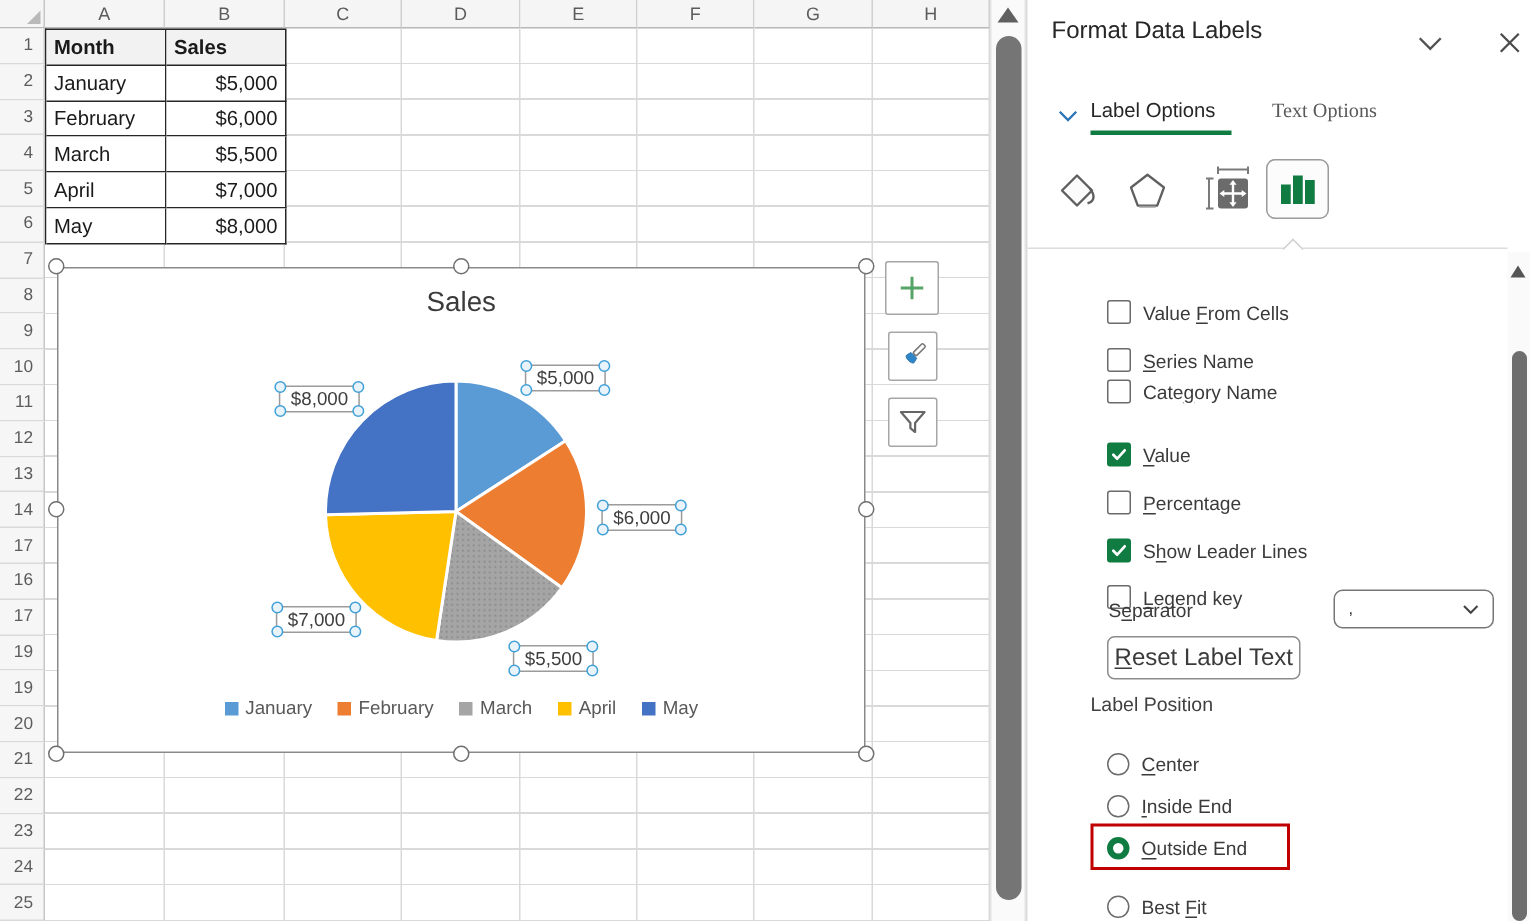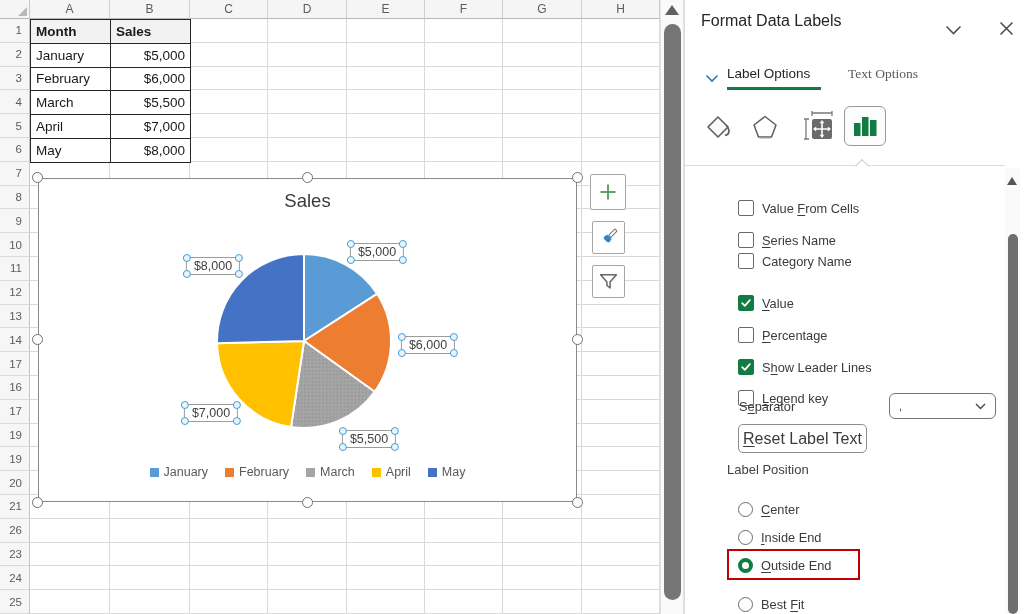--- a/index.html
+++ b/index.html
@@ -113,21 +113,21 @@
         <div class="rowhdr">12</div>
         <div class="rowhdr">13</div>
         <div class="rowhdr">14</div>
         <div class="rowhdr">17</div>
         <div class="rowhdr">16</div>
         <div class="rowhdr">17</div>
         <div class="rowhdr">19</div>
         <div class="rowhdr">19</div>
         <div class="rowhdr">20</div>
         <div class="rowhdr">21</div>
-        <div class="rowhdr">26</div>
+        <div class="rowhdr">22</div>
         <div class="rowhdr">23</div>
         <div class="rowhdr">24</div>
         <div class="rowhdr">25</div>
       </div>
     <div class="data-table" id="dataTable">
         <div class="trow">
           <div class="tcell hdr">Month</div>
           <div class="tcell hdr">Sales</div>
         </div>
         <div class="trow">

